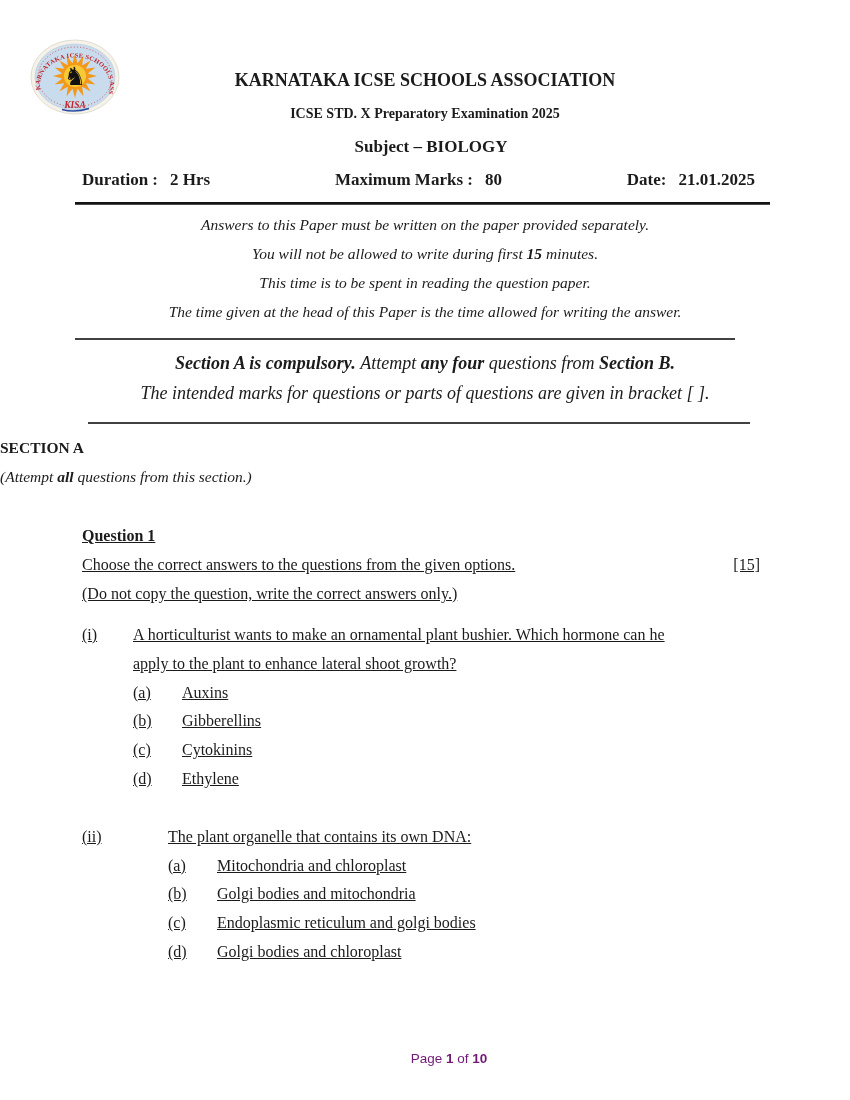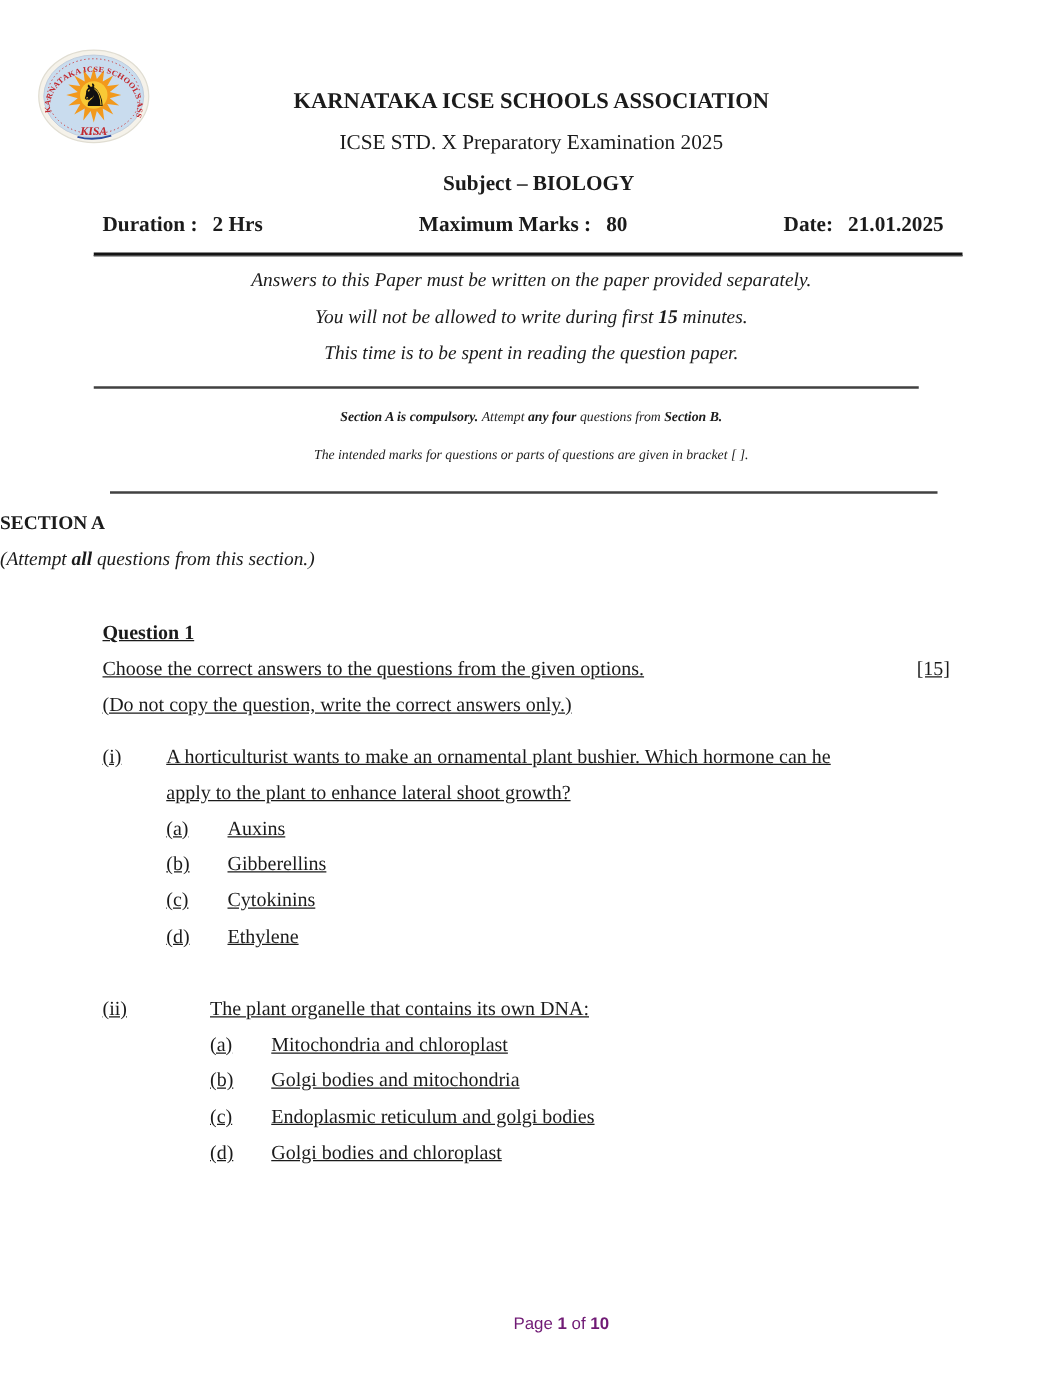--- a/index.html
+++ b/index.html
@@ -11,21 +11,21 @@
     background: #ffffff;
     font-family: "Liberation Serif", serif;
     color: #1b1b1b;
     overflow: hidden;
   }
   
   .logo { position: absolute; left: 29px; top: 38px; width: 92px; height: 78px; }
   
   .title-block { padding-top: 64px; text-align: center; }
   .title-block .t1 { font-size: 18px;   font-weight: bold; line-height: 33px; }
-  .title-block .t2 { font-size: 17px; font-weight: normal; line-height: 33px; }
+  .title-block .t2 { font-size: 14px; font-weight: bold; line-height: 33px; }
   .title-block .t3 { font-size: 17px;   font-weight: bold; line-height: 33px; padding-left: 12px; }
   
   .meta {
     display: flex; justify-content: space-between;
     margin: 7px 95px 0 82px;
     font-size: 17px; font-weight: bold; gap: 32px;
   }
   .meta .val { margin-left: 12px; }
   
   .rule-thick {
@@ -36,21 +36,21 @@
   .divider { border-bottom: 2px solid #414141; height: 0; }
   .divider.d1 { margin: 12px 0 0 75px; width: 660px; }
   .divider.d2 { margin: 14px 0 0 88px; width: 662px; }
   
   .instructions {
     margin-top: 5px; text-align: center;
     font-style: italic; font-size: 15.5px; line-height: 29px;
   }
   .notice {
     margin-top: 9px; text-align: center;
-    font-size: 11px; line-height: 29.5px;
+    font-size: 18px; line-height: 29.5px;
   }
   .it { font-style: italic; }
   .bi { font-style: italic; font-weight: bold; }
   
   .section-block { margin-top: 9px; text-align: left; line-height: 29px; }
   .section-title { font-size: 15.5px; font-weight: bold; }
   .section-sub   { font-size: 15.5px; font-style: italic; }
   
   .content { margin: 0 82px; text-decoration: underline; }
   .q-heading { margin-top: 30px; font-size: 16px; font-weight: bold; line-height: 29px; }
@@ -114,20 +114,21 @@
       <span>Date:</span><span class="val">21.01.2025</span>
     </span>
   </div>
 
   <div class="rule-thick"></div>
 
   <div class="instructions">
     <div>Answers to this Paper must be written on the paper provided separately.</div>
     <div><span>You will not be allowed to write during first </span><span class="bi">15</span><span> minutes.</span></div>
     <div>This time is to be spent in reading the question paper.</div>
+    <div>The time given at the head of this Paper is the time allowed for writing the answer.</div>
   </div>
 
   <div class="divider d1"></div>
 
   <div class="notice">
     <div><span class="bi">Section A is compulsory. </span><span class="it">Attempt </span><span class="bi">any four </span><span class="it">questions from </span><span class="bi">Section B.</span></div>
     <div class="it">The intended marks for questions or parts of questions are given in bracket [ ].</div>
   </div>
 
   <div class="divider d2"></div>

